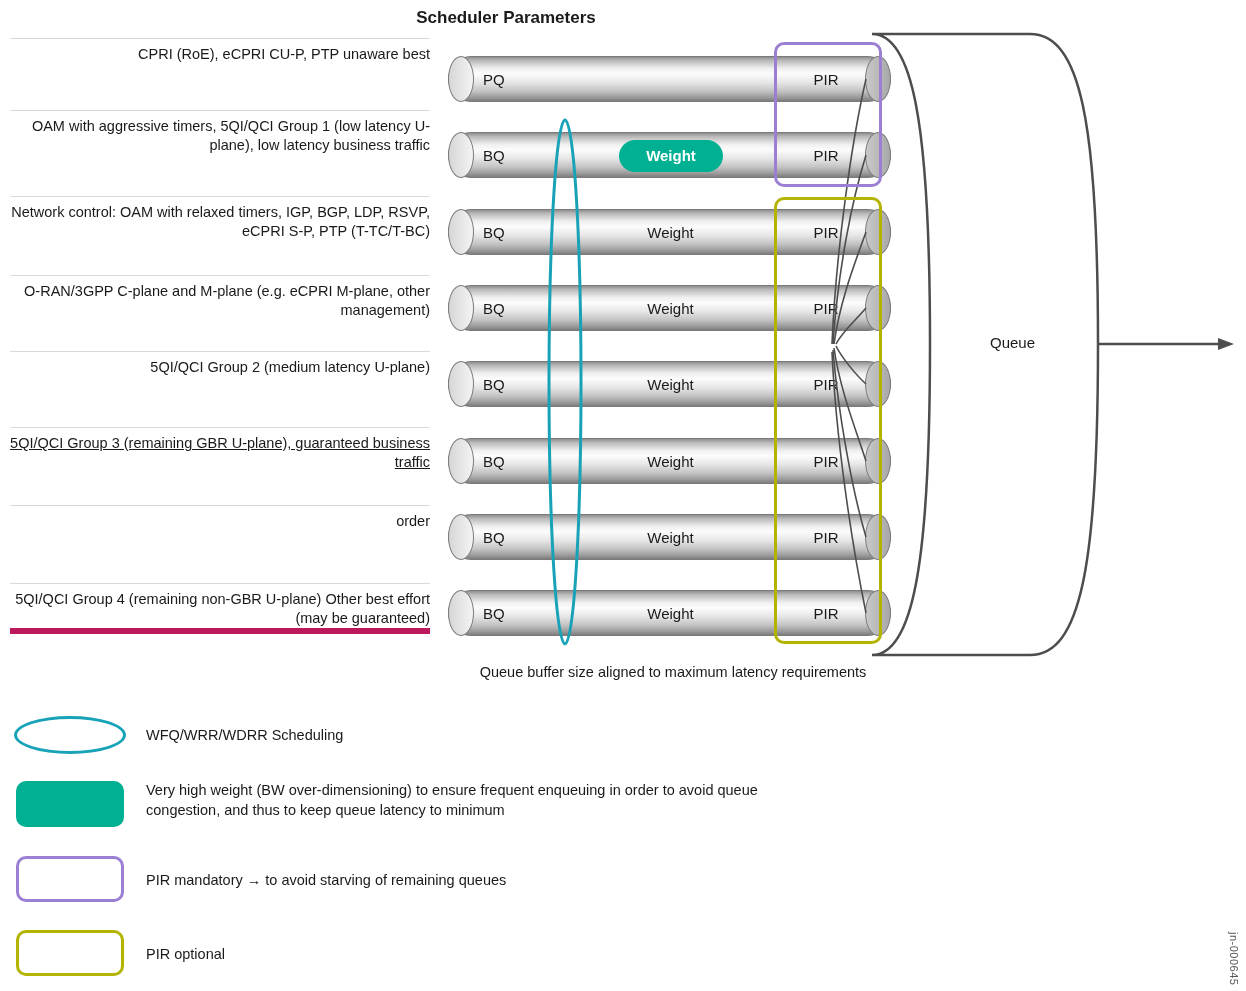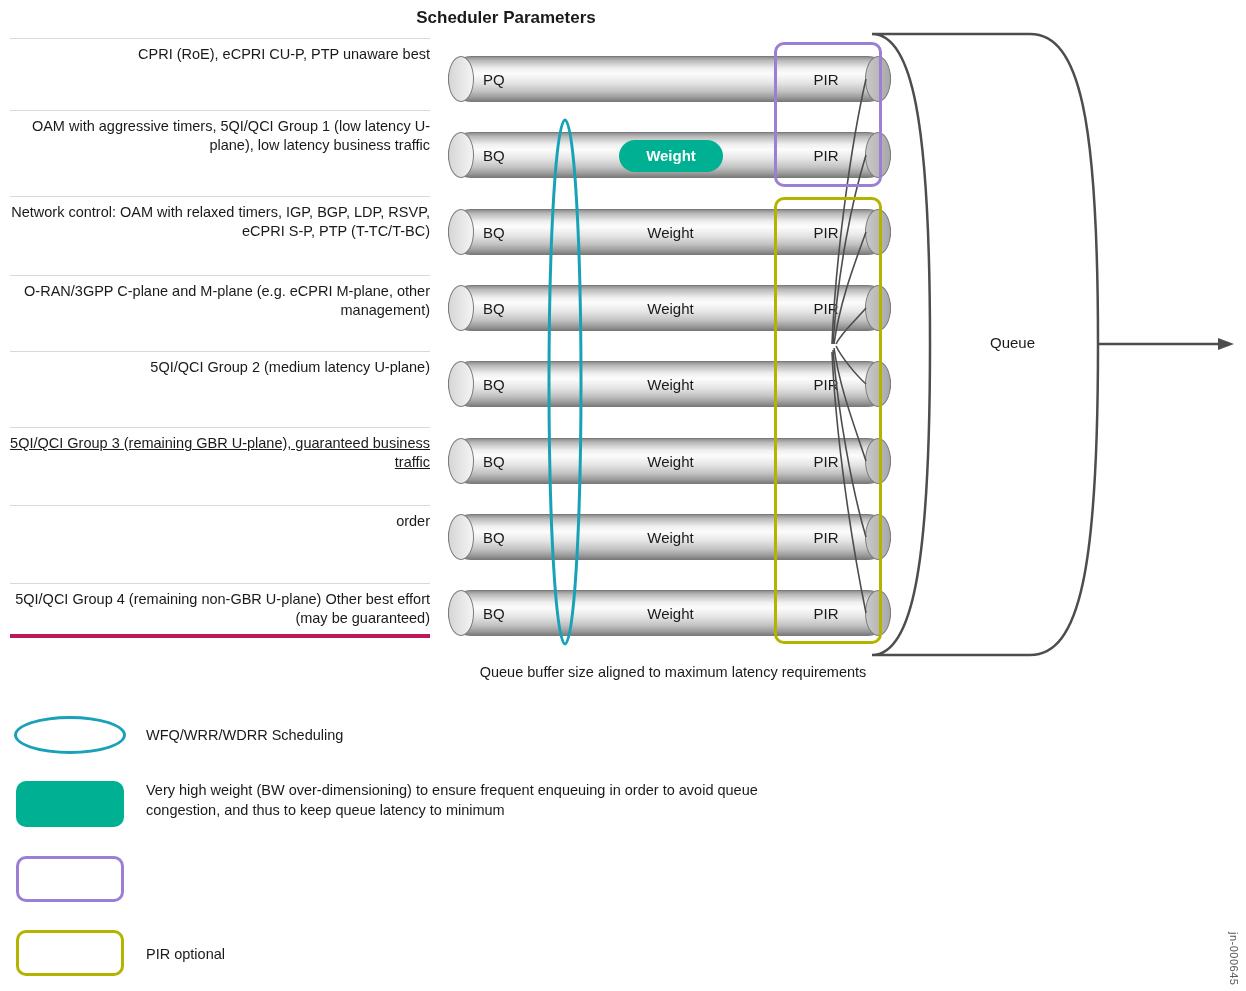--- a/index.html
+++ b/index.html
@@ -29,21 +29,21 @@
     position: absolute;
     left: 10px;
     width: 420px;
     text-align: right;
     font-size: 14.5px;
     line-height: 1.32;
     color: #1a1a1a;
     border-top: 1px solid #d9d9d9;
     padding-top: 6px;
   }
-  .row-label.last { border-bottom: 4px solid #be185d; padding-bottom: 6px; }
+  .row-label.last { border-bottom: 6px solid #be185d; }
 
   
   .queue {
     position: absolute;
     left: 448px;
     width: 443px;
     height: 46px;
     border-radius: 23px / 23px;
     background: linear-gradient(to bottom,
         #8f8f8f 0%,
@@ -327,20 +327,21 @@
   <div class="legend-text" style="top:9px; width:600px;">WFQ/WRR/WDRR Scheduling</div>
 </div>
 
 <div class="legend-item" style="top:781px; left:0; width:1246px; height:60px;">
   <div class="swatch-green" style="top:0;"></div>
   <div class="legend-text" style="top:-1px; width:680px;">Very high weight (BW over-dimensioning) to ensure frequent enqueuing in order to avoid queue congestion, and thus to keep queue latency to minimum</div>
 </div>
 
 <div class="legend-item" style="top:856px; left:0; width:1246px; height:60px;">
   <div class="swatch-purple" style="top:0;"></div>
+  <div class="legend-text" style="top:14px; width:680px;">PIR mandatory → to avoid starving of remaining queues</div>
 </div>
 
 <div class="legend-item" style="top:930px; left:0; width:1246px; height:60px;">
   <div class="swatch-olive" style="top:0;"></div>
   <div class="legend-text" style="top:14px; width:680px;">PIR optional</div>
 </div>
 
 <div id="doc-id">jn-000645</div>
 
 </body></html>

